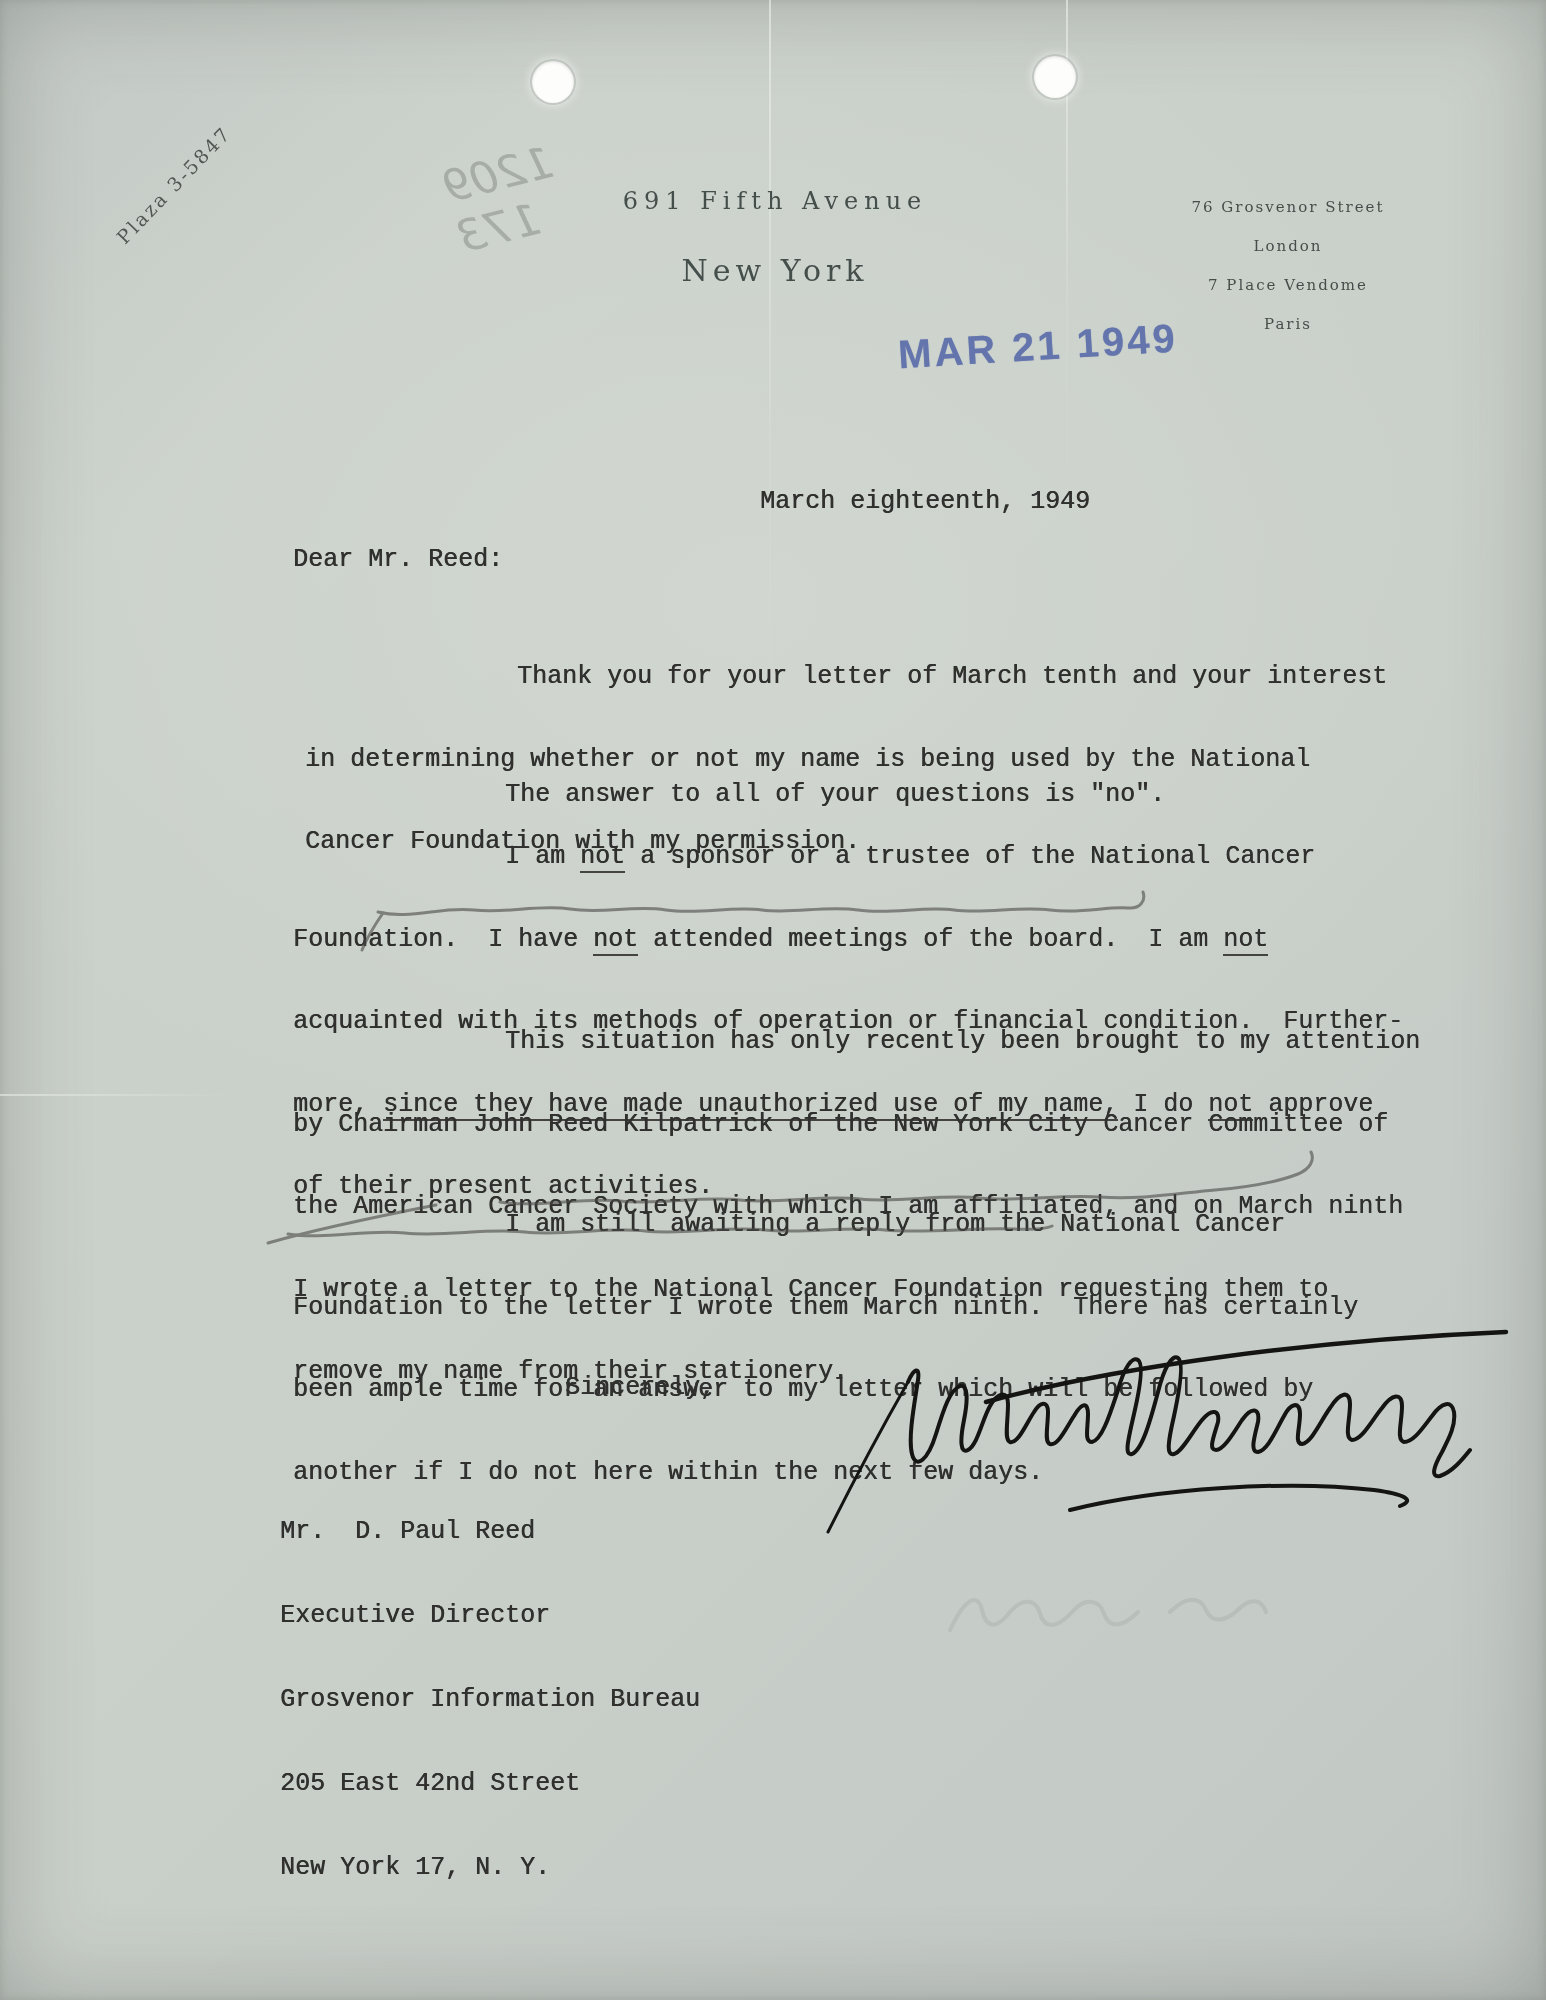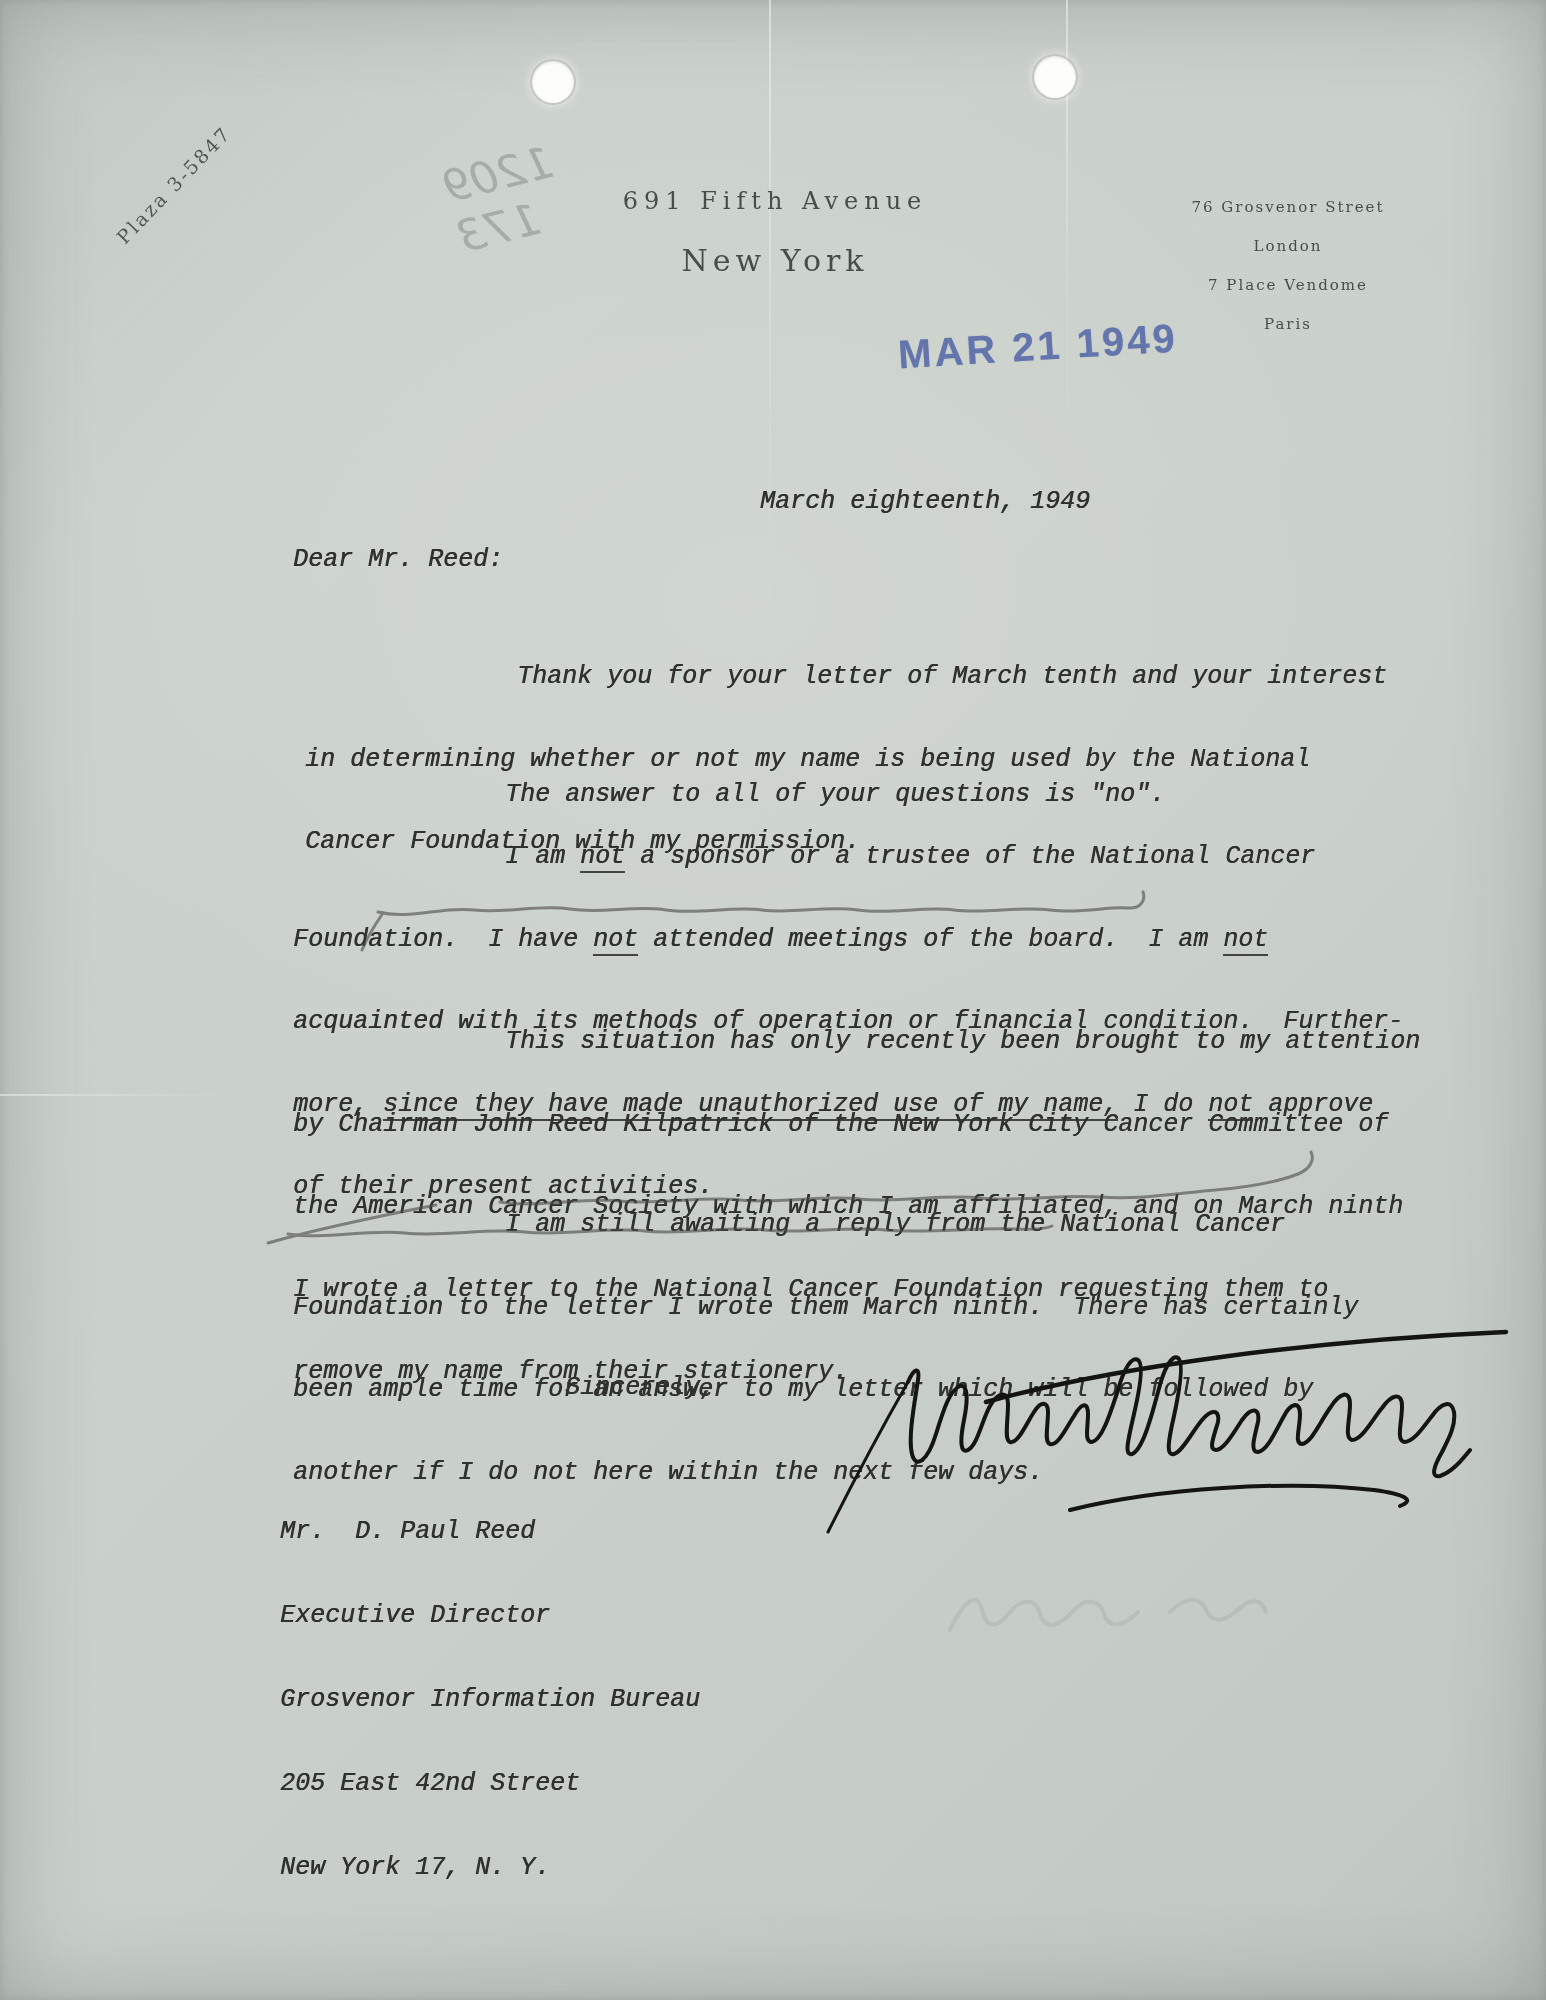--- a/index.html
+++ b/index.html
@@ -17,34 +17,34 @@
   .crease-v{position:absolute; top:0; width:2px; background:linear-gradient(to bottom, rgba(244,248,244,.55), rgba(244,248,244,.08) 60%, rgba(244,248,244,0)); }
   .crease-h{position:absolute; height:2px; background:linear-gradient(to right, rgba(244,248,244,.5), rgba(244,248,244,0)); }
   
   .hole{position:absolute; width:42px; height:42px; border-radius:50%;
     background:#fdfdfb;
     box-shadow:0 0 0 2px rgba(120,126,120,.25), 0 0 9px 3px rgba(255,255,255,.5), inset 0 1px 3px rgba(0,0,0,.12);}
   
   .lh-main{position:absolute; left:775px; top:186px; transform:translateX(-50%);
     font-family:"DejaVu Serif", serif; color:#2d3734; opacity:.85; text-align:center; white-space:nowrap;}
   .lh-main .l1{font-size:24px; letter-spacing:6px; line-height:30px;}
-  .lh-main .l2{font-size:30px; letter-spacing:5px; line-height:30px; margin-top:30px;}
+  .lh-main .l2{font-size:30px; letter-spacing:5px; line-height:30px; margin-top:40px;}
   .lh-intl{position:absolute; left:1288px; top:188px; transform:translateX(-50%);
     font-family:"DejaVu Serif", serif; font-size:15px; color:#2d3734; opacity:.85;
     text-align:center; letter-spacing:2px; line-height:39px; white-space:nowrap;}
   .phone-note{position:absolute; left:128px; top:226px; transform:rotate(-46deg); transform-origin:left bottom;
     font-family:"DejaVu Serif", serif; font-size:19px; letter-spacing:2.5px; color:#3d423e; opacity:.85; white-space:nowrap;}
   .ghost{position:absolute; left:448px; top:148px; transform:scaleX(-1) rotate(14deg); transform-origin:center;
     font-family:"DejaVu Sans", sans-serif; font-style:italic; font-size:44px; line-height:52px;
     color:rgba(104,110,105,.38); white-space:nowrap;}
   .stamp{position:absolute; left:898px; top:324px; transform:rotate(-3.5deg);
     font-family:"Liberation Sans", sans-serif; font-weight:700; font-size:40px; letter-spacing:3px;
     color:#4d61a6; opacity:.82; white-space:nowrap; text-shadow:0 0 1px rgba(77,97,166,.55);}
   
-  .typed{position:absolute; font-size:25px; line-height:27.5px; white-space:pre; text-shadow:.4px 0 0 currentColor;font-style:italic;}
+  .typed{position:absolute; font-size:25px; line-height:27.5px; white-space:pre; text-shadow:.4px 0 0 currentColor;}
   .para{left:293px;}
   .line{display:block;}
   .indent .line:first-child{padding-left:212px;}
   .u{border-bottom:2px solid rgba(43,44,42,.85); padding-bottom:0px;margin-top:24px;}
   .recipient{line-height:28px;}
   
   svg.overlay{position:absolute; left:0; top:0; pointer-events:none;}
 </style>
 </head>
 <body>

